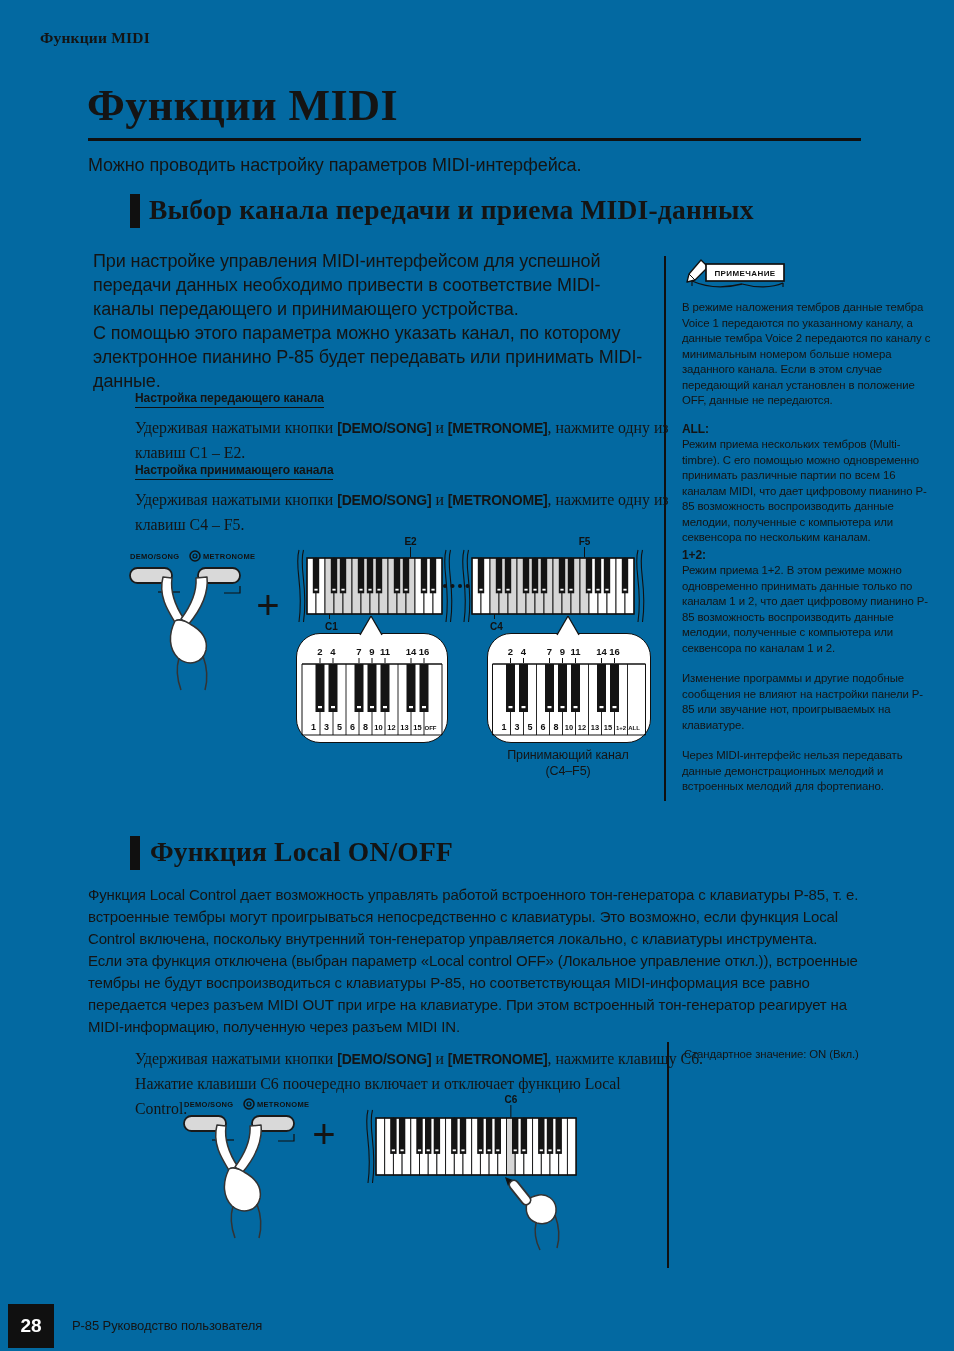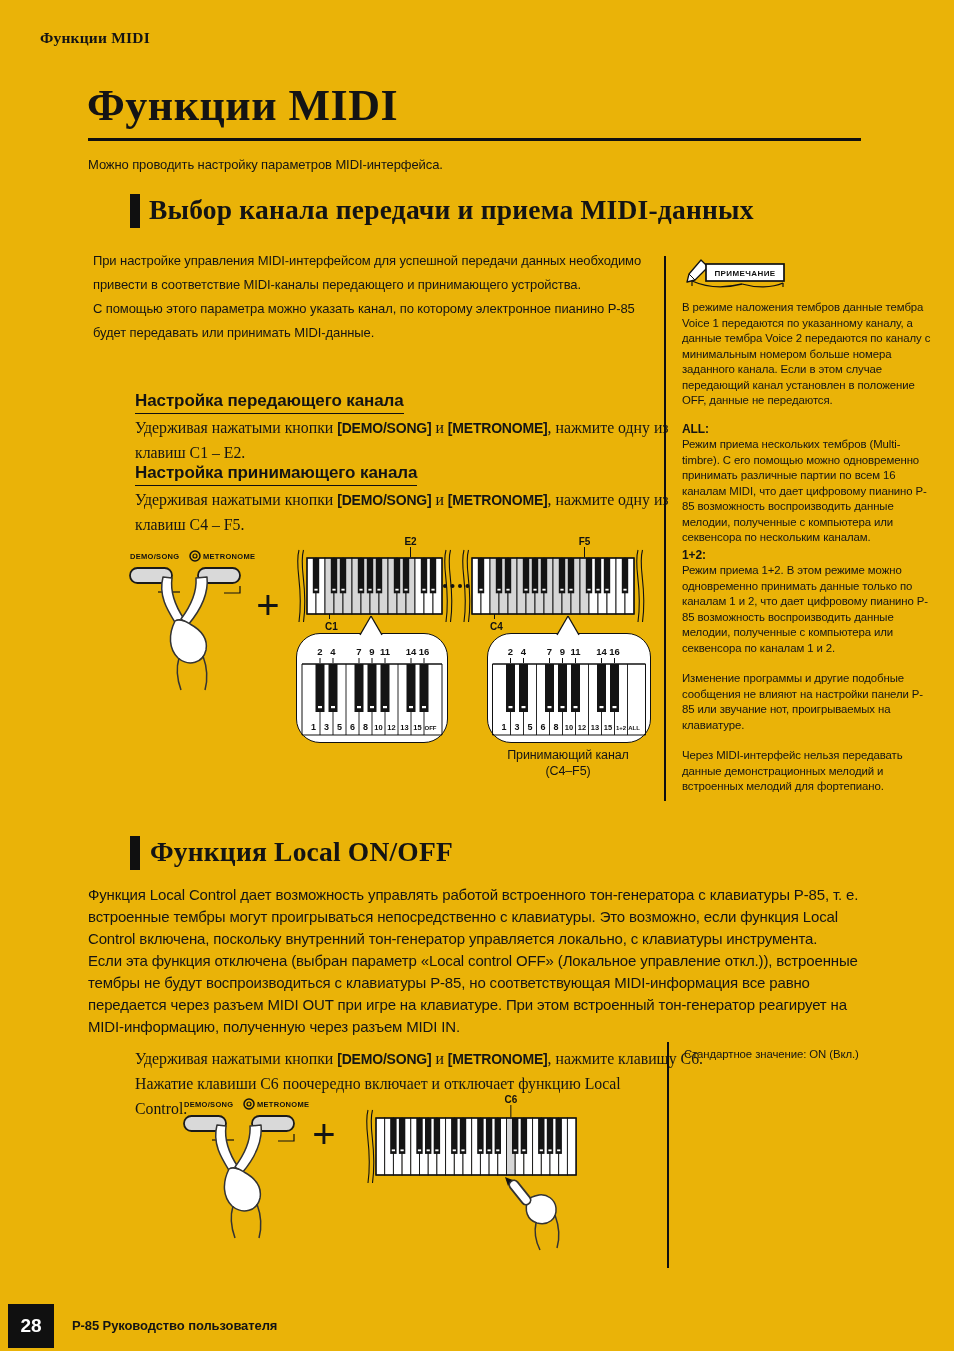--- a/index.html
+++ b/index.html
@@ -1,27 +1,27 @@
 <!DOCTYPE html>
 <html><head>
 <meta charset="utf-8">
 <style>
   html,body{margin:0;padding:0;background:#9a9a9a;}
-  #page{position:relative;width:954px;height:1351px;background:#eab308;
+  #page{position:relative;width:954px;height:1351px;background:#0369a1;
         font-family:"Liberation Sans",sans-serif;color:#141414;overflow:hidden;margin:0 auto;}
   .abs{position:absolute;}
   .runhead{font:bold 15.5px "Liberation Serif",serif;letter-spacing:.2px;}
   .pagetitle{font:bold 44px "Liberation Serif",serif;letter-spacing:.5px;}
   .hrule{background:#101010;}
   .sechead{display:flex;align-items:flex-start;gap:9px;margin-left:42px;}
   .sechead .bar{width:10px;height:34px;background:#101010;}
   .sechead .t{font:bold 27.5px "Liberation Serif",serif;letter-spacing:.2px;white-space:nowrap;}
-  .body15{font-size:13px;line-height:24px;letter-spacing:-.1px;}
+  .body15{font-size:18px;line-height:24px;letter-spacing:-.1px;}
   .body15b{font-size:15px;line-height:22px;letter-spacing:-.15px;}
-  .subhead{font-size:17px;font-weight:bold;border-bottom:1.6px solid #101010;
+  .subhead{font-size:12px;font-weight:bold;border-bottom:1.6px solid #101010;
            padding-bottom:2px;display:inline-block;letter-spacing:-.1px;}
   .instr{font:15.8px/25px "Liberation Serif",serif;}
   .instr .l1{white-space:nowrap;}
   .instr .l2{display:block;}
   .bn{font:bold 14px "Liberation Sans",sans-serif;letter-spacing:-.2px;}
   .note{font-size:11.4px;line-height:15.5px;letter-spacing:-.1px;}
   .note .np{margin-top:10px;}
   .note .np2{margin-top:15px;}
   .note .nh{font-weight:bold;font-size:12px;margin-top:13px;}
   .plus{font-size:40px;font-weight:400;text-align:center;width:44px;}
@@ -430,15 +430,15 @@
       <path d="M170,108 C166,118 169,128 179,131 C190,134 199,127 198,116 C197,107 189,102 181,103 C176,104 172,105 170,108 Z" fill="#fff" stroke="#333" stroke-width="1.5" stroke-linejoin="round"></path>
       <path d="M168,108 L156,93" stroke="#333" stroke-width="11" stroke-linecap="round" fill="none"></path>
       <path d="M168,108 L156,93" stroke="#fff" stroke-width="7.5" stroke-linecap="round" fill="none"></path>
       <path d="M178,131 C176,140 178,150 182,158" fill="none" stroke="#333" stroke-width="1.5"></path>
       <path d="M197,123 C201,134 202,146 199,156" fill="none" stroke="#333" stroke-width="1.5"></path>
     </svg>
 
   <div class="abs footbox" style="left:8px;top:1304px;width:46px;height:44px;">
     <span>28</span>
   </div>
-  <div class="abs foottext" style="left:72px;top:1318px;font-weight:bold;">P-85 Руководство пользователя</div>
+  <div class="abs foottext" style="left:72px;top:1318px;">P-85 Руководство пользователя</div>
 
 </div>
 
 </body></html>

